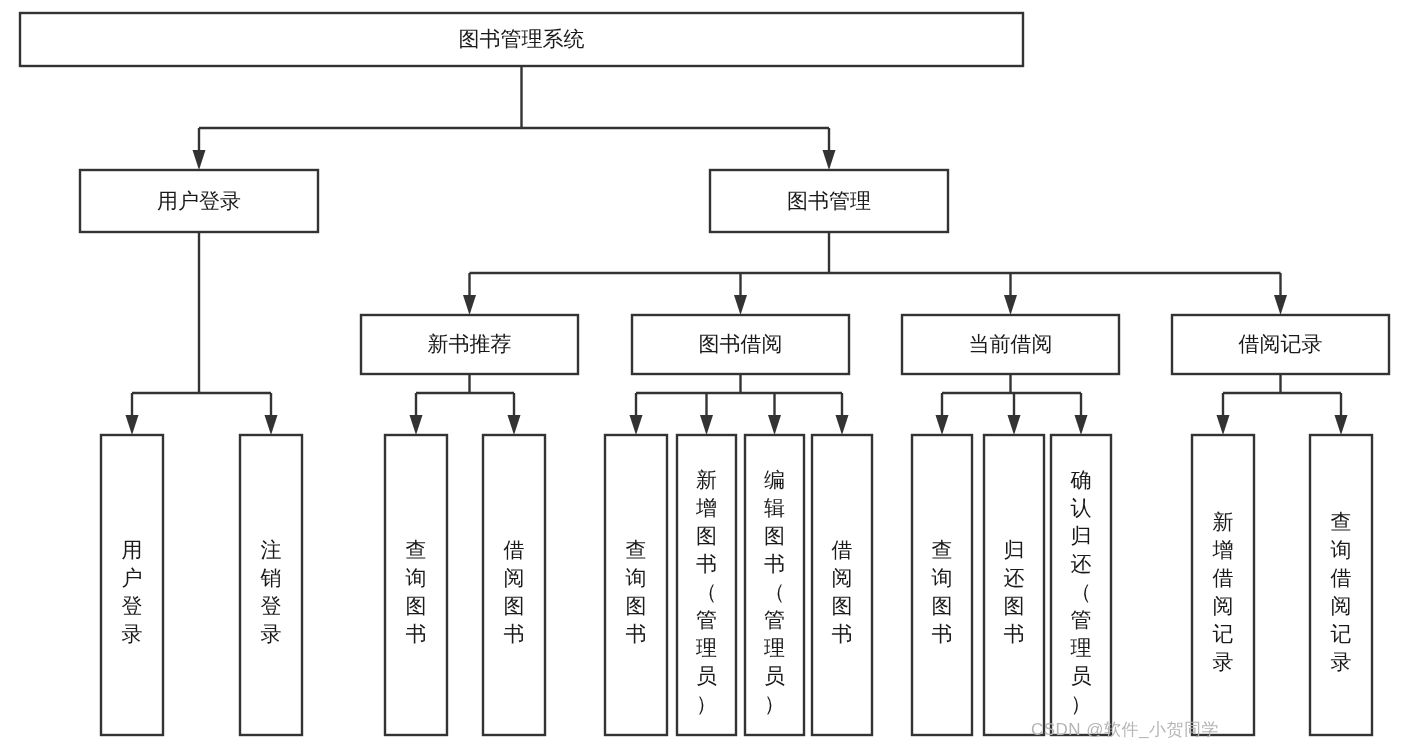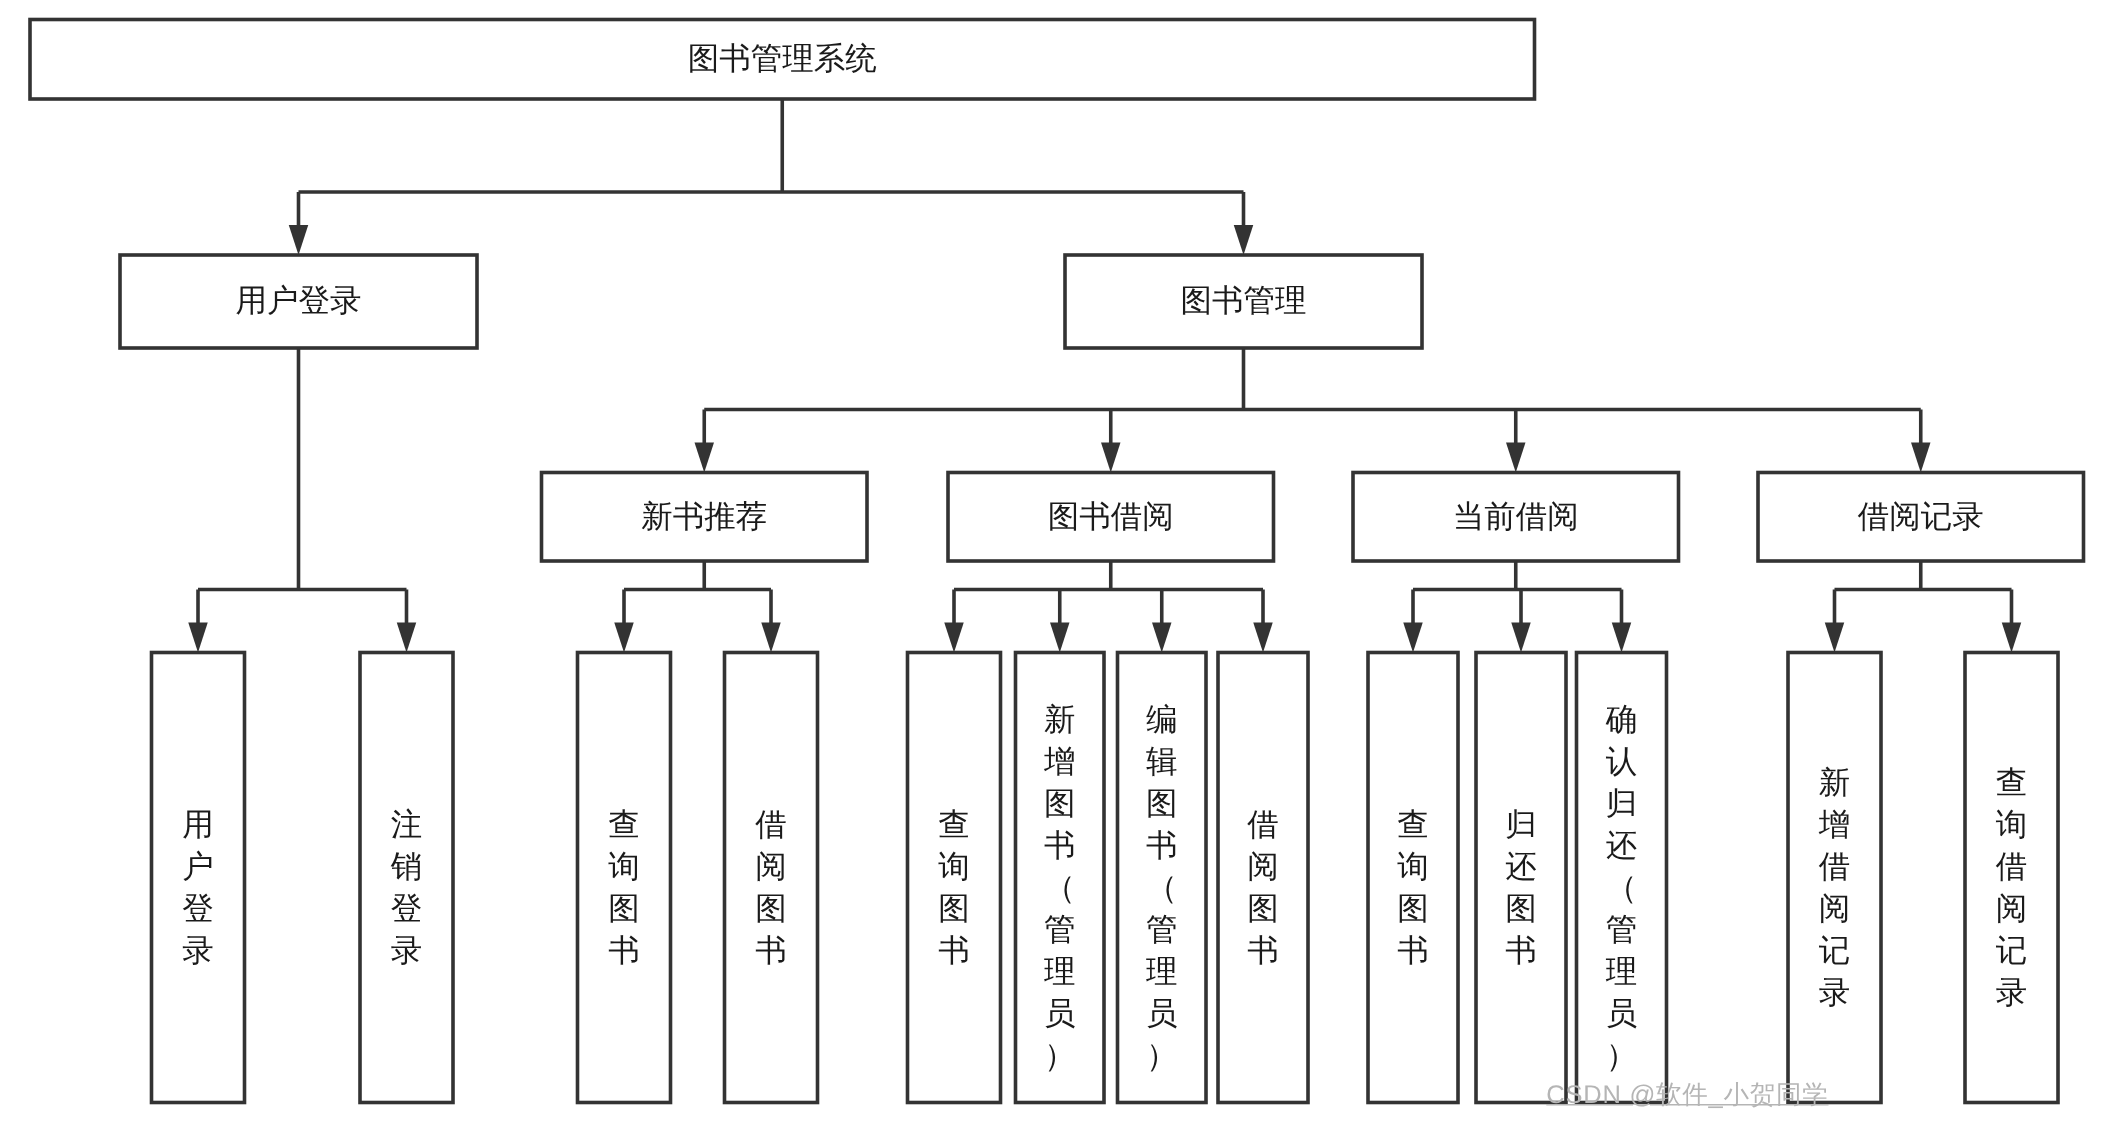--- a/index.html
+++ b/index.html
@@ -51,21 +51,20 @@
   .watermark-text {
     position: absolute;
     right: 10px;
     bottom: 6px;
     font-family: "Liberation Sans", "DejaVu Sans", sans-serif;
     font-size: 17px;
     color: #b5b5b5;
     letter-spacing: 0.5px;
     user-select: none;
     white-space: nowrap;
-    text-decoration: underline;
   }
 </style>
 </head>
 <body>
 
 <div id="diagram-root">
   <svg class="diagram-canvas" viewBox="0 0 1405 747">
     <g id="edges-layer">
         <g>
           <path d="M 521.5 66 L 521.5 128" class="connector"></path>

